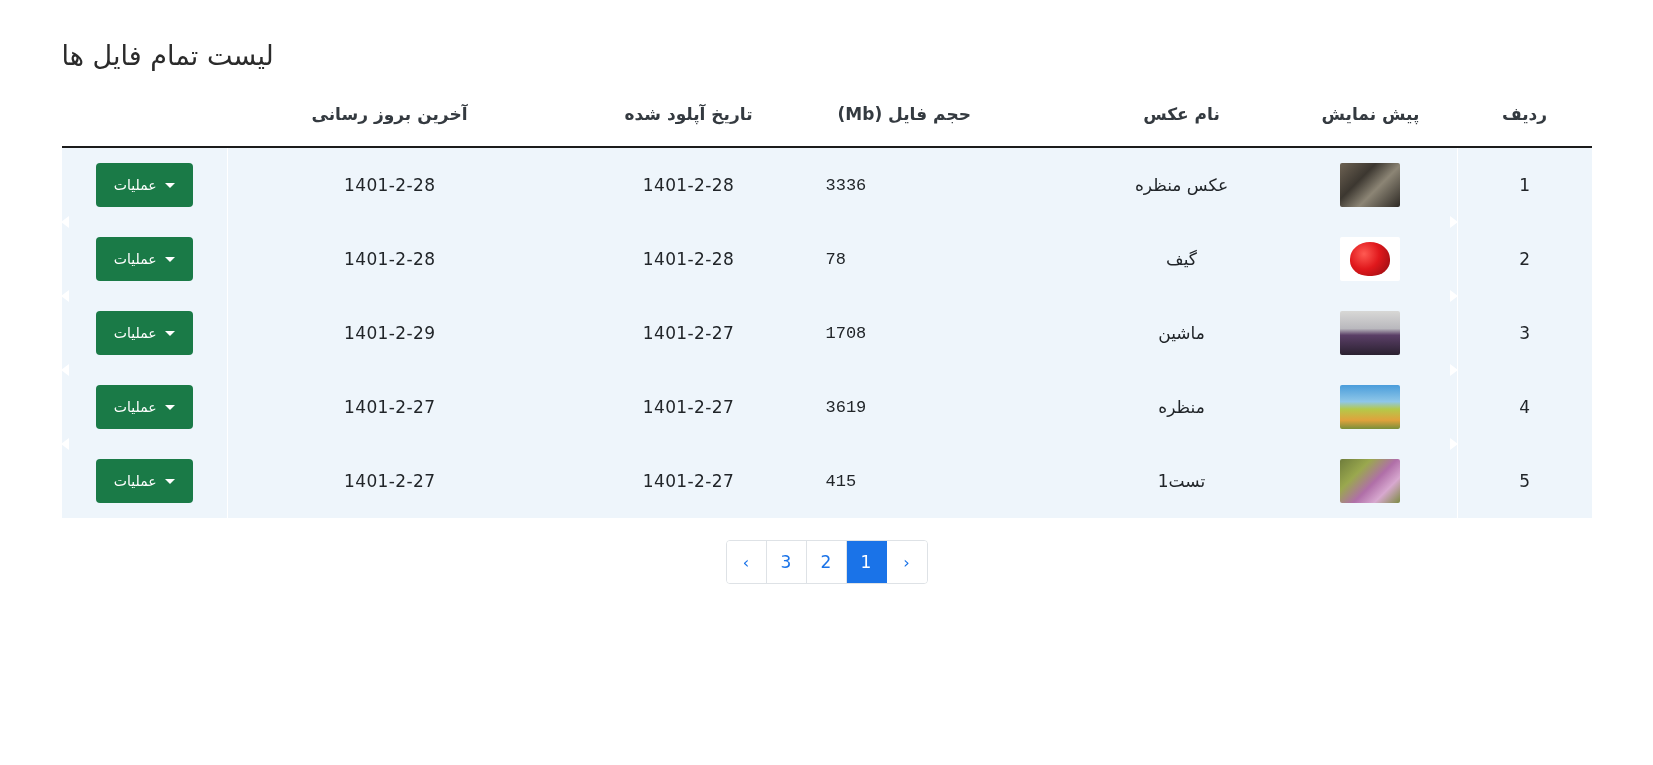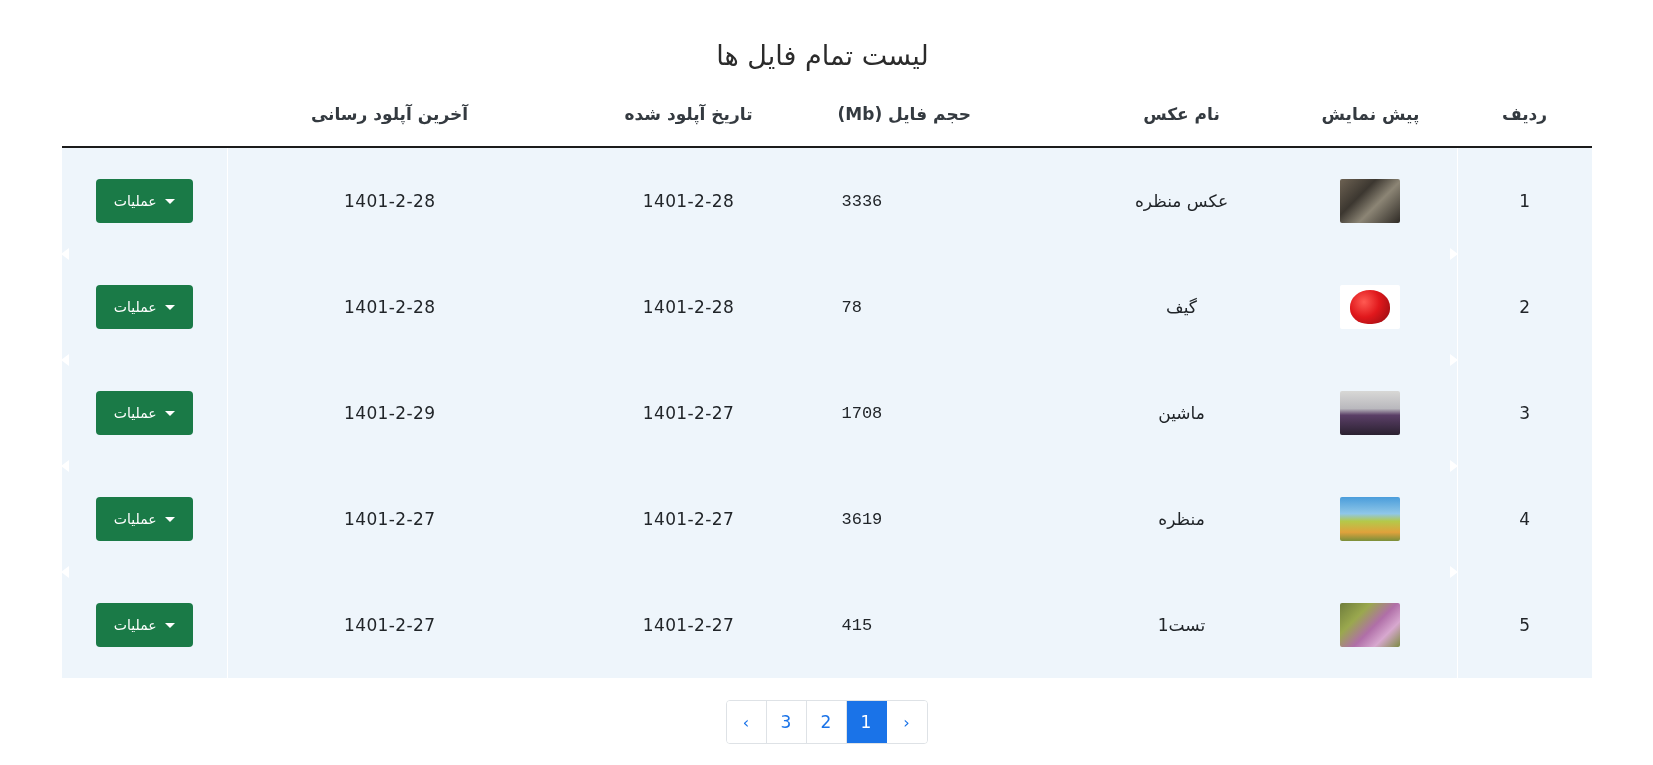--- a/index.html
+++ b/index.html
@@ -22,21 +22,21 @@
     direction: rtl;
   }
   .content-wrap {
     width: 1530px;
     margin: 0 auto;
     padding-top: 36px;
   }
   .page-title {
     font-size: 27px;
     color: #2b2b2b;
-    text-align: center;
+    text-align: left;
     font-weight: 400;
     margin: 0 8px 0 0;
     padding: 0;
     line-height: 40px;
   }
   .upload-row {
     display: flex;
     justify-content: flex-start;
     margin-top: 14px;
     padding-left: 0;
@@ -73,21 +73,21 @@
   th.col-name    { width: 180px; text-align: center; }
   th.col-size    { width: 230px; text-align: left; padding-left: 22px;}
   th.col-upload  { width: 250px; text-align: center; }
   th.col-update  { width: 300px; text-align: center; }
   th.col-actions { width: auto;  text-align: center; }
 
   table.files-table tbody tr {
     background: #eef5fb;
   }
   table.files-table tbody td {
-    padding: 16px;
+    padding: 0;
     height: 74px;
     vertical-align: middle;
     font-size: 17px;
     color: #212529;
   }
   td.cell-radif {
     text-align: center;
     font-size: 17px;
     border-left: 1px solid #ffffff;
     position: relative;
@@ -225,21 +225,21 @@
 
 
     <table class="files-table">
       <thead>
         <tr>
           <th class="col-radif">ردیف</th>
           <th class="col-preview">پیش نمایش</th>
           <th class="col-name">نام عکس</th>
           <th class="col-size">حجم فایل (Mb)</th>
           <th class="col-upload">تاریخ آپلود شده</th>
-          <th class="col-update">آخرین آپلود رسانی</th>
+          <th class="col-update">آخرین بروز رسانی</th>
           <th class="col-actions"></th>
         </tr>
       </thead>
       <tbody>
 
         <tr>
           <td class="cell-radif">1</td>
           <td class="cell-preview">
             <span class="thumb t1"></span>
             <span class="row-arrow right"></span>

